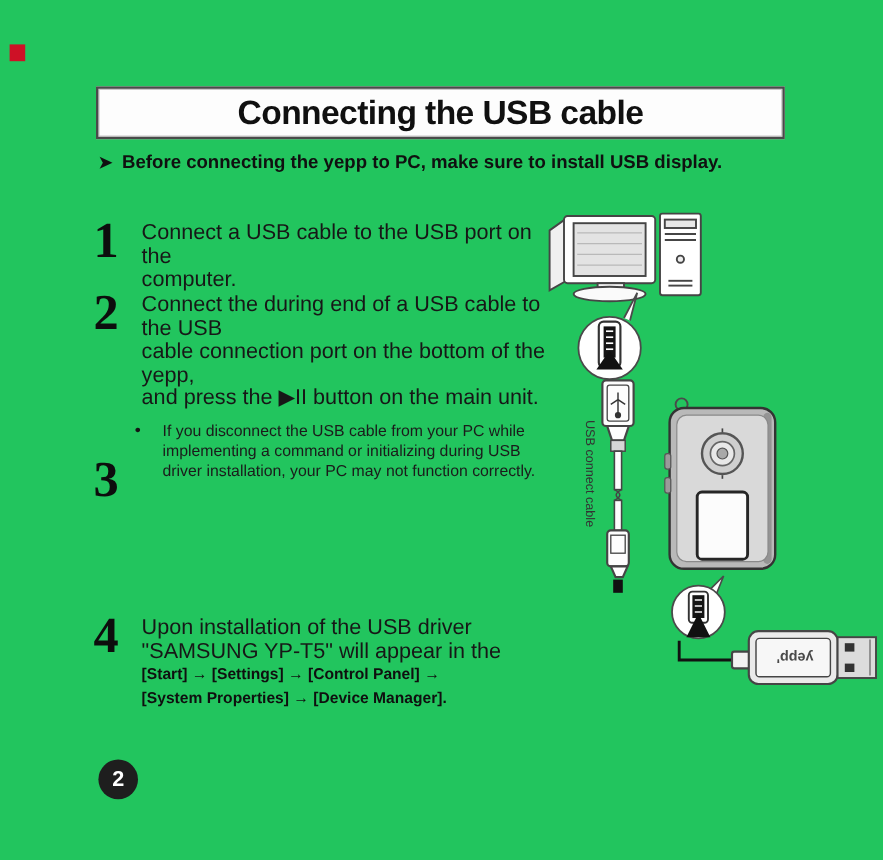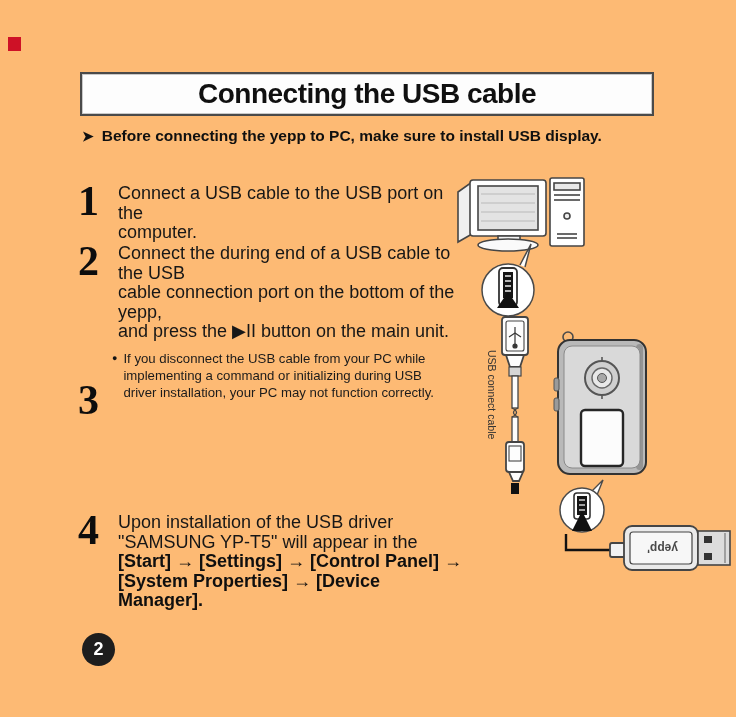--- a/index.html
+++ b/index.html
@@ -1,34 +1,34 @@
 <!DOCTYPE html>
 <html><head>
 <meta charset="utf-8">
 <style>
   html,body{margin:0;padding:0;background:#fff;}
-  .page{position:relative;width:736px;height:717px;background:#fdba74;overflow:hidden;
+  .page{position:relative;width:736px;height:717px;background:#22c55e;overflow:hidden;
         font-family:"Liberation Sans", sans-serif;color:#141414;}
   .red-marker{position:absolute;left:8px;top:37px;width:13px;height:14px;}
   .title-box{position:absolute;left:80px;top:72px;width:570px;height:40px;
              border:2px solid #4a4a4a;box-shadow:0 0 0 1px #c9c9c9 inset;
              display:flex;align-items:center;justify-content:center;background:#fdfdfd;}
   .title-box h1{margin:0;font-size:28px;font-weight:bold;letter-spacing:-0.5px;color:#101010;}
   .note-line{position:absolute;left:82px;top:127px;font-size:15.5px;font-weight:bold;color:#101010;
              display:flex;gap:8px;align-items:baseline;}
   .note-line .marker{font-size:14px;}
   .step{position:absolute;left:78px;display:flex;}
   .step-num{width:40px;flex:0 0 40px;font-family:"Liberation Serif", serif;
             font-weight:bold;font-size:42px;line-height:0.82;color:#0d0d0d;}
   .step-body{width:345px;}
   .step-text{font-size:18px;line-height:19.5px;white-space:pre-line;color:#171717;}
   .step-bullet{margin-top:8px;margin-left:-6px;display:flex;gap:6px;}
   .step-bullet .bmark{font-size:9px;line-height:17px;}
-  .step-bullet .btext{font-size:13.2px;line-height:17px;white-space:pre-line;color:#1b1b1b;}
-  .path-text{font-size:18px;line-height:19.5px;white-space:pre-line;font-weight:bold;color:#0f0f0f;}
+  .step-bullet .btext{font-size:13.2px;line-height:17px;white-space:pre-line;color:#1b1b1b;margin-left:12px;}
+  .path-text{font-size:13px;line-height:19.5px;white-space:pre-line;font-weight:bold;color:#0f0f0f;}
   .page-badge{position:absolute;left:82px;top:633px;width:33px;height:33px;border-radius:50%;
               display:flex;align-items:center;justify-content:center;
               color:#fff;font-size:18px;font-weight:bold;}
   .illu{position:absolute;}
   svg{display:block;overflow:visible;}
   .vlabel{font-family:"Liberation Sans", sans-serif;font-size:10.5px;fill:#333;}
   .alabel{font-family:"Liberation Sans", sans-serif;font-size:12px;font-weight:bold;fill:#4a4a4a;}
 </style>
 </head>
 <body>

